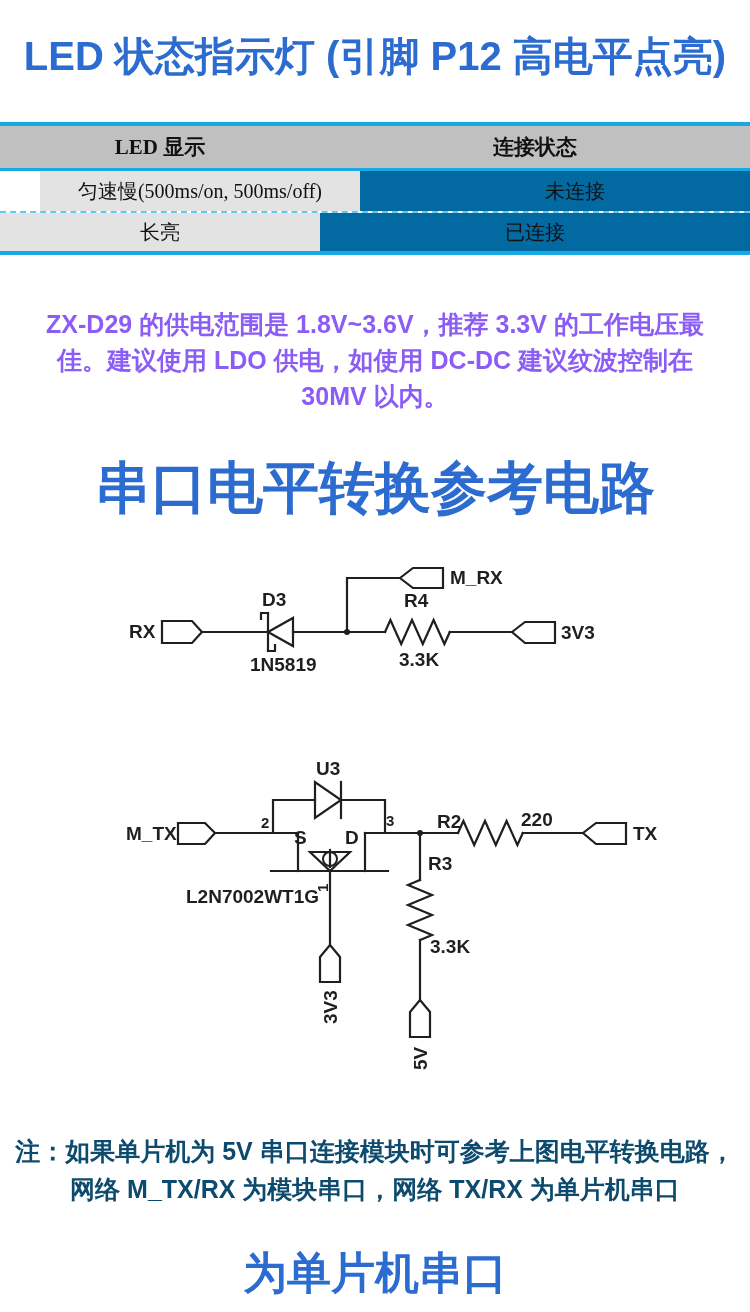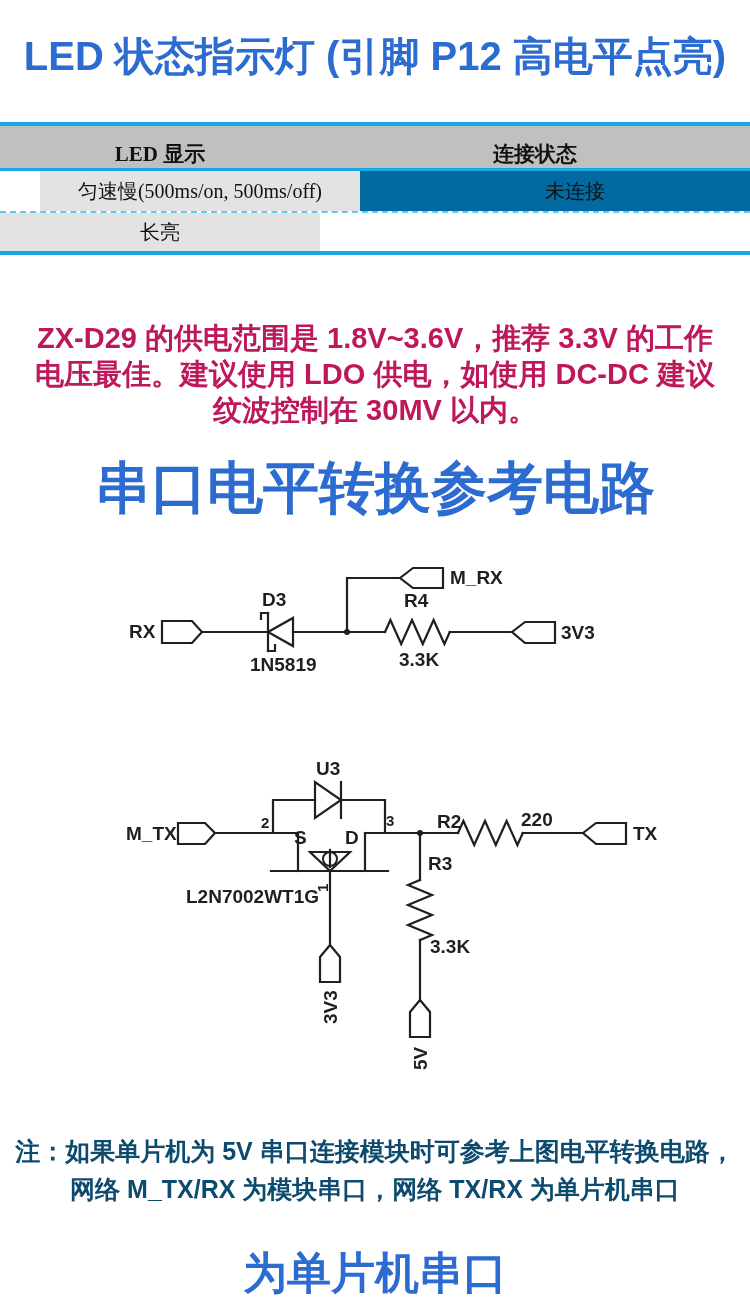--- a/index.html
+++ b/index.html
@@ -6,28 +6,28 @@
   #page{position:relative;width:750px;height:1312px;background:#ffffff;overflow:hidden;
         font-family:"Liberation Sans",sans-serif;}
   .abs{position:absolute;}
   .heading{font-family:"Liberation Sans",sans-serif;font-weight:bold;color:#2c6bd0;
            text-align:center;width:100%;line-height:1.15;}
   #page-title{top:33px;left:0;font-size:40px;}
   
   #led-table{top:122px;left:0;width:750px;border-top:4px solid #17a9e3;border-bottom:4px solid #17a9e3;
              font-family:"Liberation Serif","DejaVu Serif",serif;color:#111;}
   .t-row{display:flex;width:100%;}
-  .t-head{background:#c0c0c0;height:42px;border-bottom:3px solid #17a9e3;font-weight:bold;font-size:21px;align-items:flex-end;}
+  .t-head{background:#c0c0c0;height:42px;border-bottom:3px solid #17a9e3;font-weight:bold;font-size:21px;}
   .t-body1{height:40px;border-bottom:2px dashed #5fc9ef;font-size:20px;padding-left:40px;}
   .t-body2{height:38px;font-size:20px;}
   .t-c1{width:320px;display:flex;align-items:center;justify-content:center;}
   .t-c2{width:430px;display:flex;align-items:center;justify-content:center;background:#0369a1;}
   .t-gray{background:#e3e3e3;}
   
-  #power-note{top:320px;left:25px;width:700px;font-size:29px;font-weight:bold;color:#be185d;
+  #power-note{top:306px;left:25px;width:700px;font-size:25px;font-weight:bold;color:#8b5cf6;
               text-align:center;line-height:36px;font-family:"Liberation Sans",sans-serif;}
   #serial-heading{top:456px;font-size:56px;}
   #level-note{top:1132px;left:3px;width:744px;font-size:25px;font-weight:bold;color:#0c4a6e;
               text-align:center;line-height:38px;font-family:"Liberation Sans",sans-serif;}
   #app-heading{top:1248px;font-size:44px;}
   
   .sch{position:absolute;left:0;}
   .sch path,.sch line,.sch polygon,.sch polyline{stroke:#1f1f1f;stroke-width:2.2;fill:none;
         stroke-linecap:square;stroke-linejoin:miter;}
   .sch .dot{fill:#1f1f1f;stroke:none;}
@@ -46,20 +46,21 @@
     <div class="t-row t-head">
       <div class="t-c1" style="background:transparent">LED 显示</div>
       <div class="t-c2" style="background:transparent">连接状态</div>
     </div>
     <div class="t-row t-body1">
       <div class="t-c1 t-gray">匀速慢(500ms/on, 500ms/off)</div>
       <div class="t-c2">未连接</div>
     </div>
     <div class="t-row t-body2">
       <div class="t-c1 t-gray">长亮</div>
+      <div class="t-c2">已连接</div>
     </div>
   </div>
 
   <div id="power-note" class="abs">ZX-D29 的供电范围是 1.8V~3.6V，推荐 3.3V 的工作电压最佳。建议使用 LDO 供电，如使用 DC-DC 建议纹波控制在 30MV 以内。</div>
 
   <div id="serial-heading" class="abs heading">串口电平转换参考电路</div>
 
   <svg class="sch" style="top:540px" width="750" height="160" viewBox="0 0 750 160">
     <g>
       <text x="129" y="98">RX</text>

